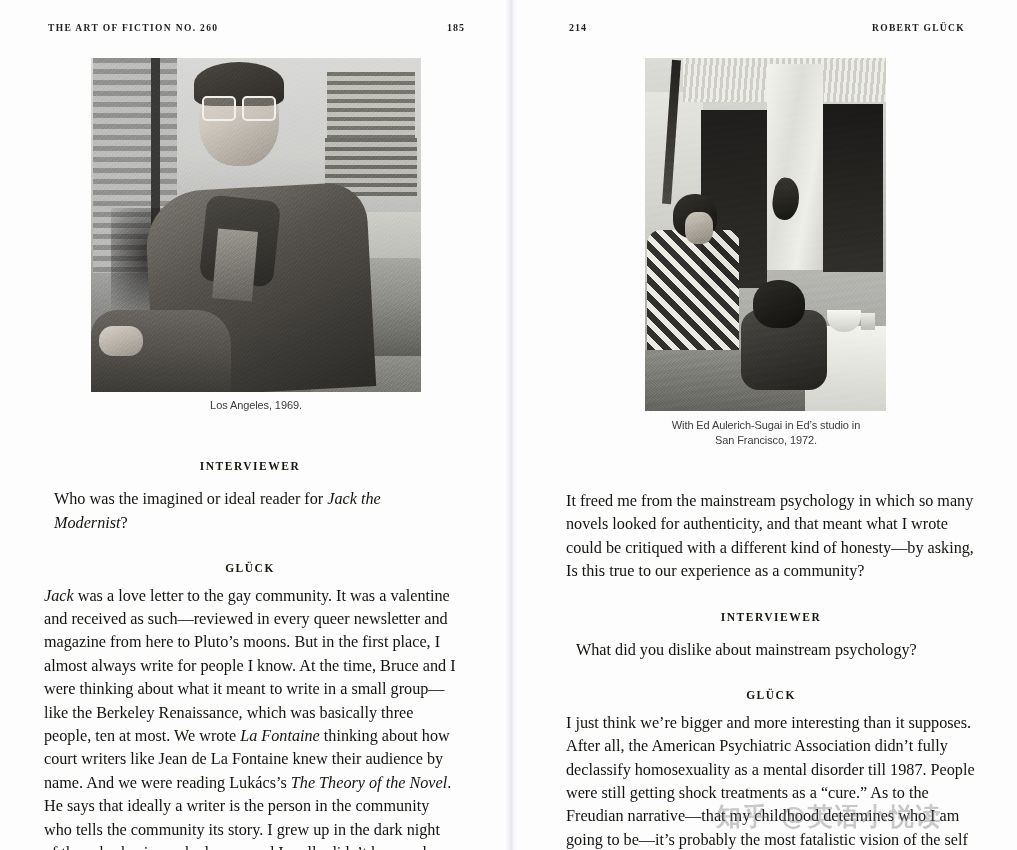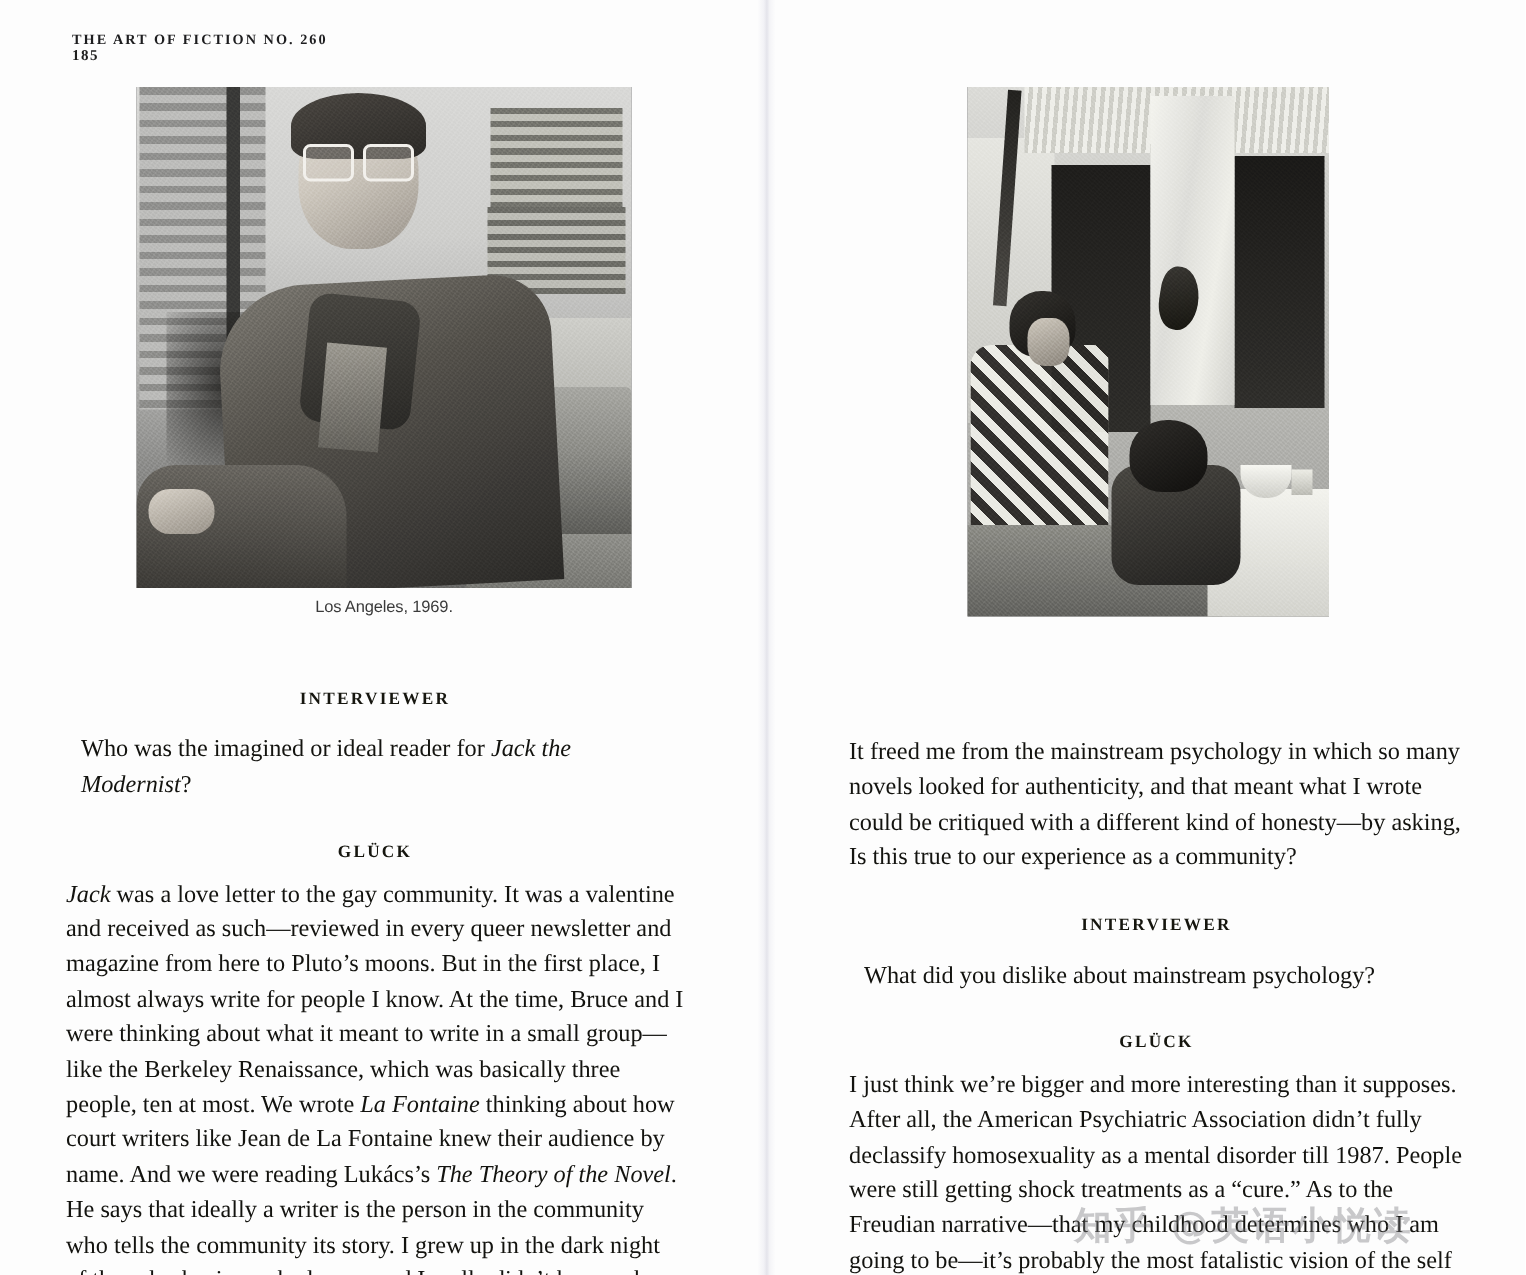--- a/index.html
+++ b/index.html
@@ -42,21 +42,20 @@
   .runhead {
     position: absolute;
     top: 22px;
     display: flex;
     align-items: baseline;
     font-family: "Liberation Serif", serif;
     font-size: 9.5px;
     letter-spacing: 1.35px;
     font-weight: 700;
     color: #1d1d1f;
-    flex-direction: column;
   }
   .runhead-left  { left: 48px; right: 46px; justify-content: space-between; }
   .runhead-right { left: 58px; right: 52px; justify-content: space-between; }
   .folio { font-size: 10px; letter-spacing: 1px; color: #20201f; }
 
   
   .photo-frame { position: absolute; overflow: hidden; background: #6d6d6d; }
   .photo-left  { left: 91px;  top: 58px; width: 330px; height: 334px; }
   .photo-right { left: 645px; top: 58px; width: 241px; height: 353px; }
 
@@ -334,20 +333,24 @@
       <p class="speaker">INTERVIEWER</p>
       <p class="para-q"><span>Who was the imagined or ideal reader for </span><em>Jack the Modernist</em><span>?</span></p>
 
       <p class="speaker spk-gap">GLÜCK</p>
       <p class="para"><em>Jack</em><span> was a love letter to the gay community. It was a valentine and received as such—reviewed in every queer newsletter and magazine from here to Pluto’s moons. But in the first place, I almost always write for people I know. At the time, Bruce and I were thinking about what it meant to write in a small group—like the Berkeley Renaissance, which was basically three people, ten at most. We wrote </span><em>La Fontaine</em><span> thinking about how court writers like Jean de La Fontaine knew their audience by name. And we were reading Lukács’s </span><em>The Theory of the Novel</em><span>. He says that ideally a writer is the person in the community who tells the community its story. I grew up in the dark night of the suburbs, in my bedroom, and I really didn’t know where I belonged in the wide world. I felt completely off the map. What Lukács and others gave me was the ability to see myself as a subject of history. That was the push I needed to write </span></p>
     </div>
   </div>
 
   <div class="page page-right">
 
+    <div class="runhead runhead-right">
+      <span class="folio">214</span>
+      <span>ROBERT GLÜCK</span>
+    </div>
 
     <div class="photo-frame photo-right" style="left:134px;">
       <div class="photo-inner">
         <div class="pr-bg"></div>
         <div class="pr-wallL"></div>
         <div class="pr-doorL"></div>
         <div class="pr-doorR"></div>
         <div class="pr-valance"></div>
         <div class="pr-curtain"></div>
         <div class="pr-curtain-knot"></div>
@@ -358,20 +361,24 @@
         <div class="pr-personA-face"></div>
         <div class="pr-table"></div>
         <div class="pr-bowl"></div>
         <div class="pr-cup"></div>
         <div class="pr-personB-body"></div>
         <div class="pr-personB-head"></div>
         <div class="pr-grain"></div>
       </div>
     </div>
 
+    <div class="caption caption-right" style="left:119px;">
+      <div>With Ed Aulerich-Sugai in Ed’s studio in</div>
+      <div>San Francisco, 1972.</div>
+    </div>
 
     <div class="col col-right" style="left:55px;">
       <p class="para">It freed me from the mainstream psychology in which so many novels looked for authenticity, and that meant what I wrote could be critiqued with a different kind of honesty—by asking, Is this true to our experience as a community?</p>
 
       <p class="speaker">INTERVIEWER</p>
       <p class="para-q">What did you dislike about mainstream psychology?</p>
 
       <p class="speaker spk-gap">GLÜCK</p>
       <p class="para">I just think we’re bigger and more interesting than it supposes. After all, the American Psychiatric Association didn’t fully declassify homosexuality as a mental disorder till 1987. People were still getting shock treatments as a “cure.” As to the Freudian narrative—that my childhood determines who I am going to be—it’s probably the most fatalistic vision of the self ever proposed. The medieval</p>
     </div>

